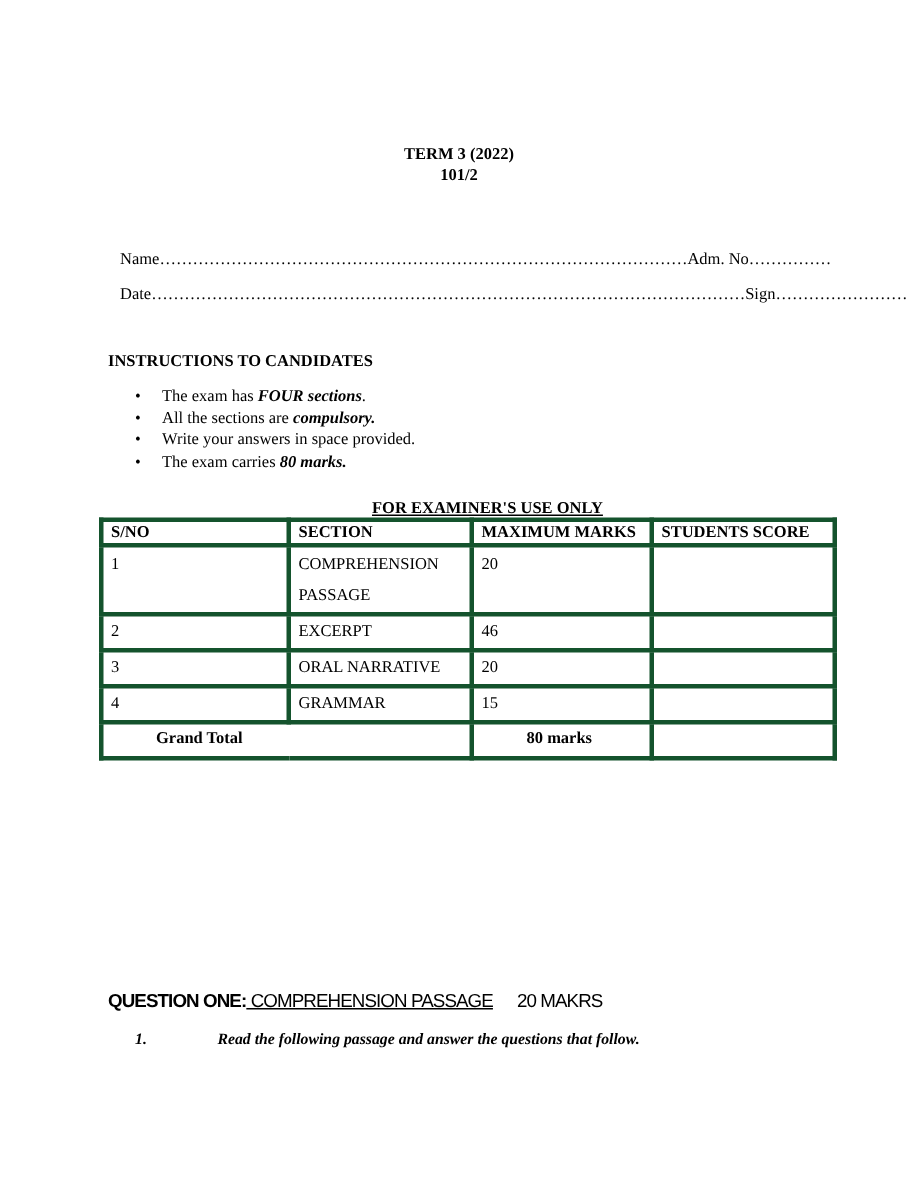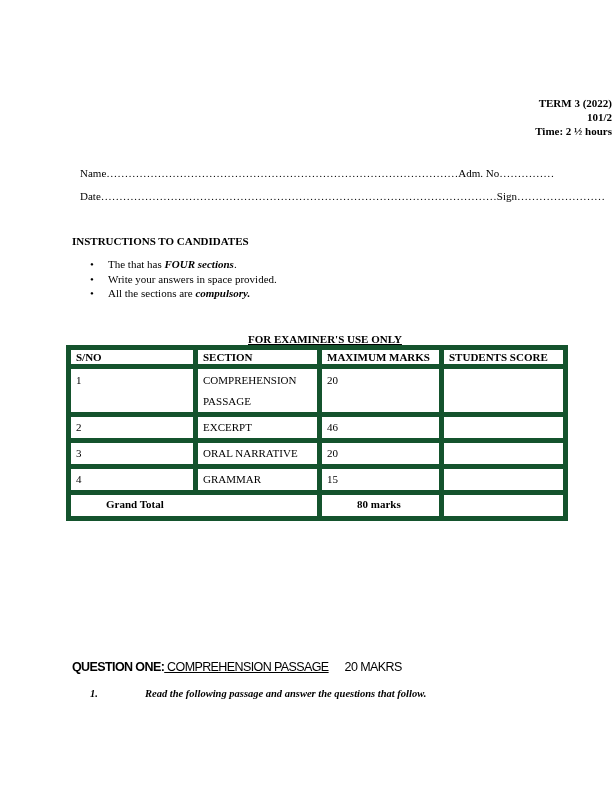--- a/index.html
+++ b/index.html
@@ -1,61 +1,61 @@
 <!DOCTYPE html>
 <html><head>
 <meta charset="utf-8">
 <style>
   html, body { margin:0; padding:0; background:#fff; }
   body { width:612px; height:792px; position:relative; overflow:hidden;
          font-family:"DejaVu Serif", serif; color:#000; }
-  .hdr { position:absolute; left:0; width:612px; text-align:right;
+  .hdr { position:absolute; left:0; width:612px; text-align:center;
          font-family:"Liberation Serif", serif; font-weight:bold; font-size:11px; line-height:14px; top:96px; }
   .line { position:absolute; left:80px; font-family:"Liberation Serif", serif; font-size:11px; white-space:nowrap; }
   .instr-title { position:absolute; left:72px; top:235px; font-family:"Liberation Serif", serif;
          font-weight:bold; font-size:11px; }
   ul.instr { position:absolute; left:90px; top:257px; margin:0; padding:0; list-style:none;
          font-family:"Liberation Serif", serif; font-size:11px; line-height:14.5px; }
   ul.instr li { position:relative; padding-left:18px; }
   ul.instr li::before { content:"•"; position:absolute; left:0; }
   .exam-use { position:absolute; left:248px; top:333px; font-family:"Liberation Serif", serif;
          font-weight:bold; font-size:11px; text-decoration:underline; }
   table { position:absolute; left:66px; top:345px; border-collapse:collapse;
           font-family:"Liberation Serif", serif; font-size:11px; }
-  td, th { border:5px solid #14532d; padding:1px 5px 0 5px; vertical-align:top; text-align:left; }
+  td, th { border:3px solid #14532d; padding:1px 5px 0 5px; vertical-align:top; text-align:left; }
   th { font-weight:bold; height:13px; }
   .c1 { width:112px; } .c2 { width:109px; } .c3 { width:107px; } .c4 { width:109px; }
   .r1 td { height:40px; line-height:21px; }
   .rn td { height:20px; line-height:18px; }
   .rt td { height:20px; line-height:16px; font-weight:bold;padding-left:35px; }
   .q1 { position:absolute; left:72px; top:660px; font-family:"Liberation Sans", sans-serif;
         font-weight:bold; font-size:12.5px; letter-spacing:-0.6px; white-space:nowrap; }
   .q1 .u { text-decoration:underline; font-weight:normal; }
   .q1 .marks { margin-left:16px; font-weight:normal; }
   .q1-inst { position:absolute; left:90px; top:688px; font-family:"Liberation Serif", serif;
         font-weight:bold; font-style:italic; font-size:10.5px; white-space:nowrap; }
   .q1-inst .num { display:inline-block; width:55px; }
 </style>
 </head>
 <body>
 
 <div class="hdr">
   <div>TERM 3 (2022)</div>
   <div>101/2</div>
-  <div>Time: 2 ½ hours</div>
 </div>
 
 <div class="line" style="top:167px;">Name……………………………………………………………………………………Adm. No……………</div>
 <div class="line" style="top:190px;">Date………………………………………………………………………………………………Sign……………………</div>
 
 <div class="instr-title">INSTRUCTIONS TO CANDIDATES</div>
 <ul class="instr">
-  <li><span>The that has </span><b><i>FOUR sections</i></b><span>.</span></li>
+  <li><span>The exam has </span><b><i>FOUR sections</i></b><span>.</span></li>
+  <li><span>All the sections are </span><b><i>compulsory.</i></b></li>
   <li><span>Write your answers in space provided.</span></li>
-  <li><span>All the sections are </span><b><i>compulsory.</i></b></li>
+  <li><span>The exam carries </span><b><i>80 marks.</i></b></li>
 </ul>
 
 <div class="exam-use">FOR EXAMINER'S USE ONLY</div>
 <table>
   <tbody>
       <tr>
     <th class="c1">S/NO</th>
     <th class="c2">SECTION</th>
     <th class="c3">MAXIMUM MARKS</th>
     <th class="c4">STUDENTS SCORE</th>

